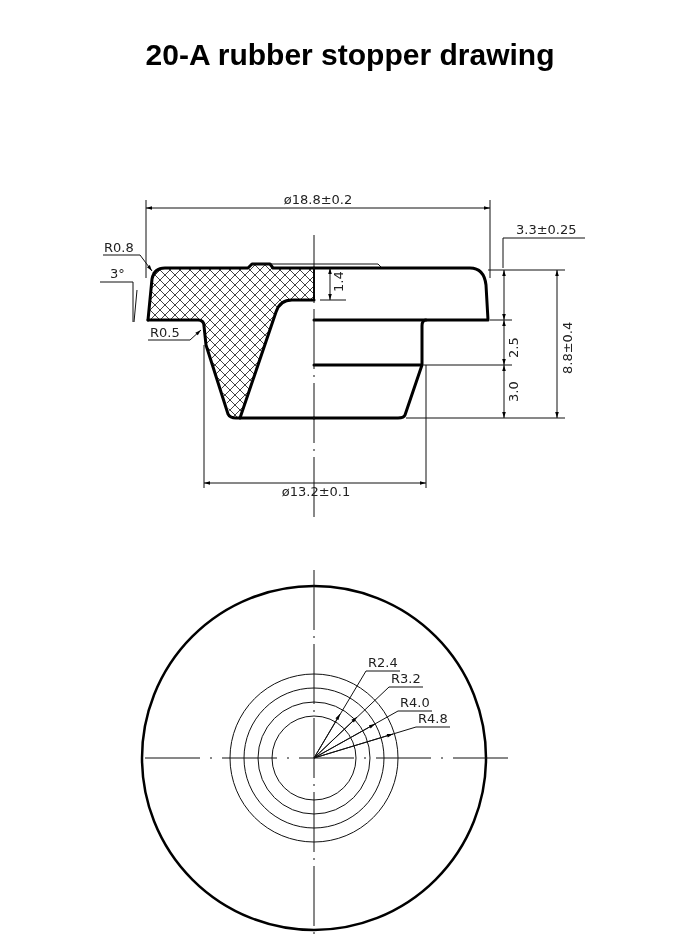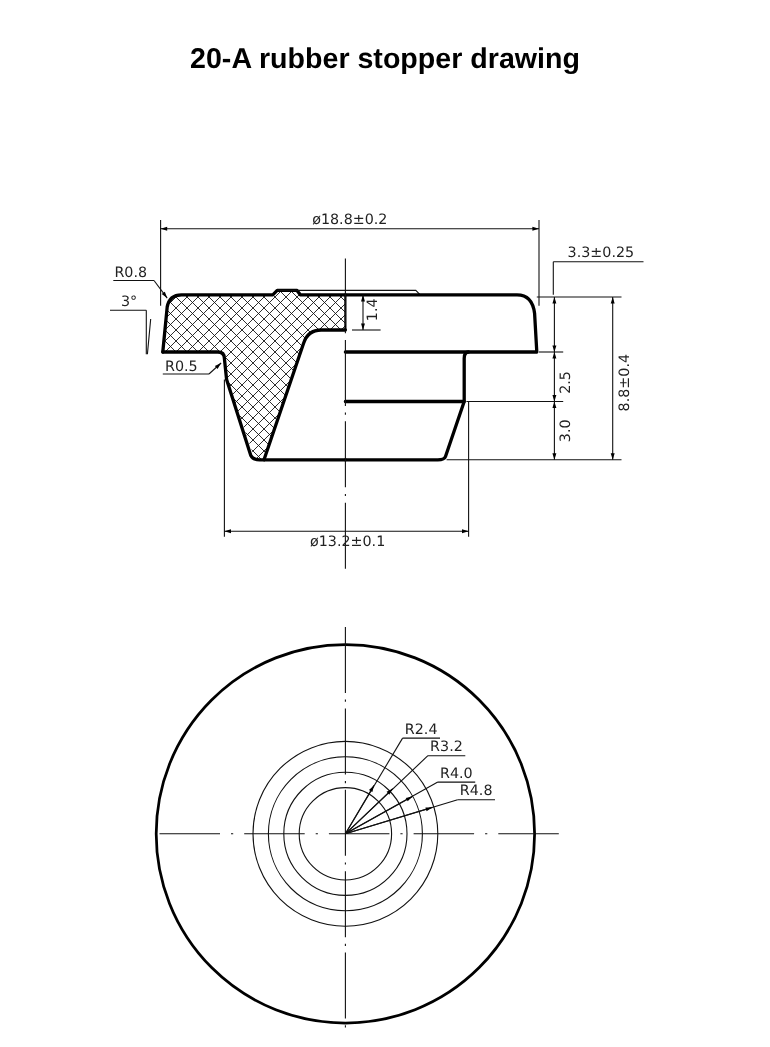--- a/index.html
+++ b/index.html
@@ -1,19 +1,19 @@
 <!DOCTYPE html>
 <html><head>
   <meta charset="utf-8">
   <style>
     html, body { margin: 0; padding: 0; background: #ffffff; }
     body { width: 700px; height: 952px; position: relative; overflow: hidden; }
     .title {
       position: absolute; left: 0; top: 38px; width: 700px; text-align: center;
-      font-family: "Liberation Sans", sans-serif; font-weight: bold; font-size: 26px;
+      font-family: "Liberation Sans", sans-serif; font-weight: bold; font-size: 30px;
       color: #000000; letter-spacing: 0px;
     }
     svg.drawing { position: absolute; left: 0; top: 0; }
     .dimtext { font-family: "DejaVu Sans", sans-serif; font-size: 13px; fill: #222; }
     .thin { stroke: #111; stroke-width: 1; fill: none; }
     .thick { stroke: #000; stroke-width: 3; fill: none; stroke-linejoin: round; stroke-linecap: round; }
     .med { stroke: #000; stroke-width: 2; fill: none; }
     .center { stroke: #111; stroke-width: 1; fill: none; stroke-dasharray: 60 6 2 6; }
   </style>
 </head>

